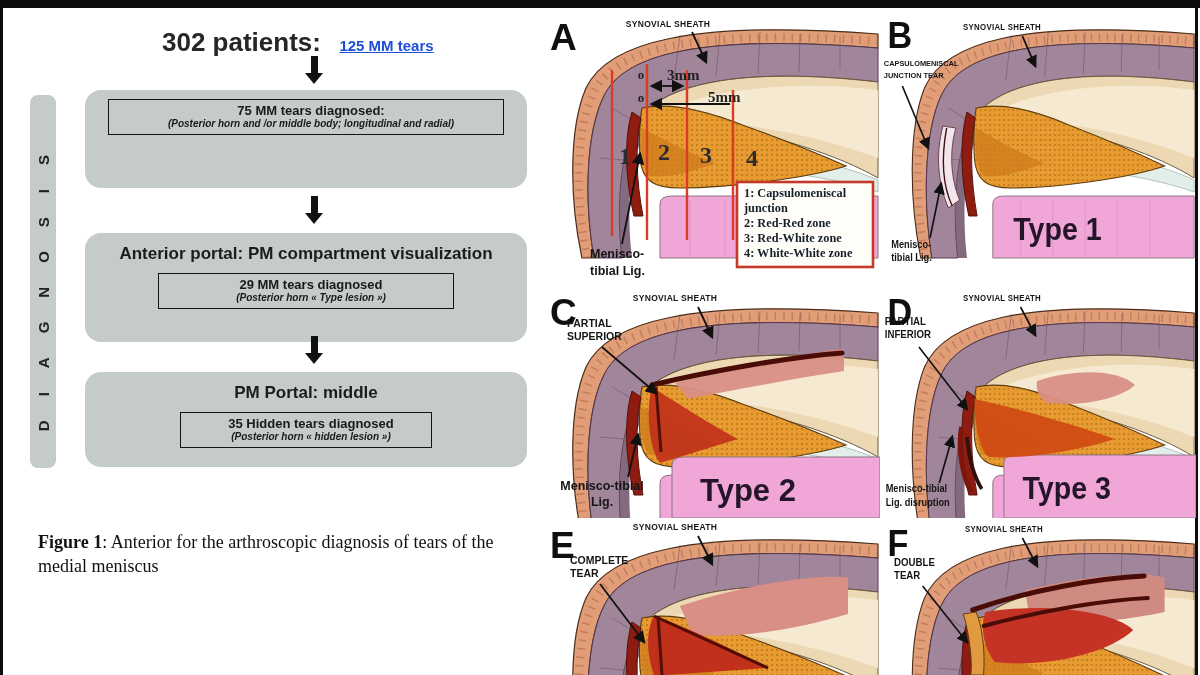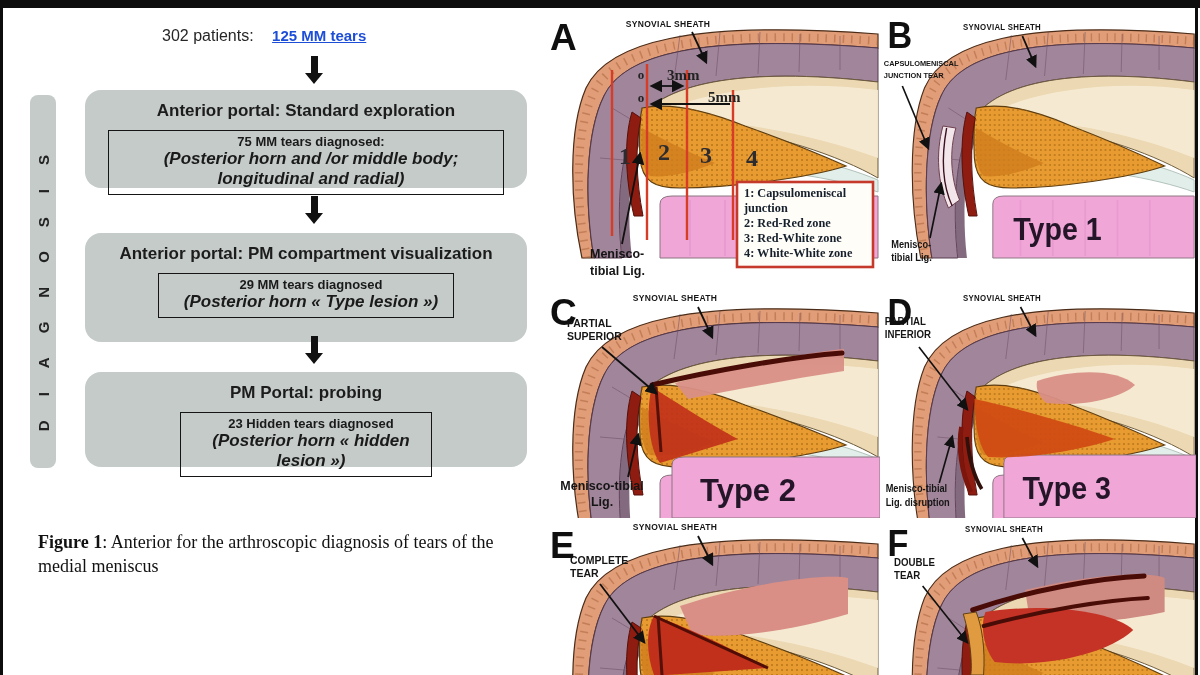--- a/index.html
+++ b/index.html
@@ -10,28 +10,28 @@
   #edge-left{left:0;top:0;width:3px;height:675px;}
   #edge-right{left:1195px;top:0;width:3px;height:675px;}
 
   
   #diag-bar{position:absolute;left:30px;top:95px;width:26px;height:373px;
             background:var(--box_gray);border-radius:8px;display:flex;
             align-items:center;justify-content:center;}
   #diag-bar span{writing-mode:vertical-rl;transform:rotate(180deg);
             font-weight:bold;font-size:15px;letter-spacing:24px;color:#222;}
   .fc-head{position:absolute;left:162px;top:27px;white-space:nowrap;}
-  .fc-head .big{font-size:16px;font-weight:normal;color:#262626;}
+  .fc-head .big{font-size:26px;font-weight:bold;color:#262626;}
   .fc-head .small{font-size:15px;font-weight:bold;text-decoration:underline;margin-left:14px;color:#1d4ed8;}
   .fc-box{position:absolute;left:85px;width:442px;background:var(--box_gray);
           border-radius:16px;text-align:center;}
   .fc-title{font-size:17px;font-weight:bold;padding-top:11px;color:#1c1c1c;}
   .fc-inner{border:1.7px solid #151515;margin:9px auto 0 auto;padding:3px 6px 5px 16px;}
   .fc-line1{font-size:13px;font-weight:bold;}
-  .fc-line2{font-size:17px;font-weight:bold;font-style:italic;}
+  .fc-line2{font-size:10px;font-weight:bold;font-style:italic;}
   #box1{top:90px;height:98px;} #box1 .fc-inner{width:372px;}
   #box2{top:233px;height:109px;} #box2 .fc-inner{width:272px;}
   #box3{top:372px;height:95px;} #box3 .fc-inner{width:228px;}
   .dn-arrow{position:absolute;left:311px;width:7px;height:17px;background:#111;}
   .dn-arrow::after{content:"";position:absolute;left:-6px;top:17px;border-left:9px solid transparent;
           border-right:9px solid transparent;border-top:11px solid #111;}
   #arr1{top:56px;} #arr2{top:196px;} #arr3{top:336px;}
   #caption{position:absolute;left:38px;top:530px;width:520px;
            font-family:"Liberation Serif",serif;font-size:18px;line-height:1.35;color:#111;}
   #caption b{font-weight:bold;}
@@ -115,43 +115,42 @@
   </div>
 
   <div class="fc-head">
     <span class="big">302 patients:</span>
     <span class="small">125 MM tears</span>
   </div>
 
   <div class="dn-arrow" id="arr1"></div>
 
   <div class="fc-box" id="box1">
-    <div class="fc-title">Anterior portal: Standard exploration</div>
     <div class="fc-inner">
       <div class="fc-line1">75 MM tears diagnosed:</div>
       <div class="fc-line2">(Posterior horn and /or middle body; longitudinal and radial)</div>
     </div>
   </div>
 
   <div class="dn-arrow" id="arr2"></div>
 
   <div class="fc-box" id="box2">
     <div class="fc-title">Anterior portal: PM compartment visualization</div>
     <div class="fc-inner">
       <div class="fc-line1">29 MM tears diagnosed</div>
       <div class="fc-line2">(Posterior horn « Type lesion »)</div>
     </div>
   </div>
 
   <div class="dn-arrow" id="arr3"></div>
 
   <div class="fc-box" id="box3">
-    <div class="fc-title">PM Portal: probing</div>
+    <div class="fc-title">PM Portal: middle</div>
     <div class="fc-inner">
-      <div class="fc-line1">23 Hidden  tears diagnosed</div>
+      <div class="fc-line1">35 Hidden  tears diagnosed</div>
       <div class="fc-line2">(Posterior horn « hidden lesion »)</div>
     </div>
   </div>
 
   <div id="caption">
     <b>Figure 1</b><span>: Anterior for the arthroscopic diagnosis of tears of the</span><br>
     <span>medial meniscus</span>
   </div>
 
   <div class="panel" id="pA">

